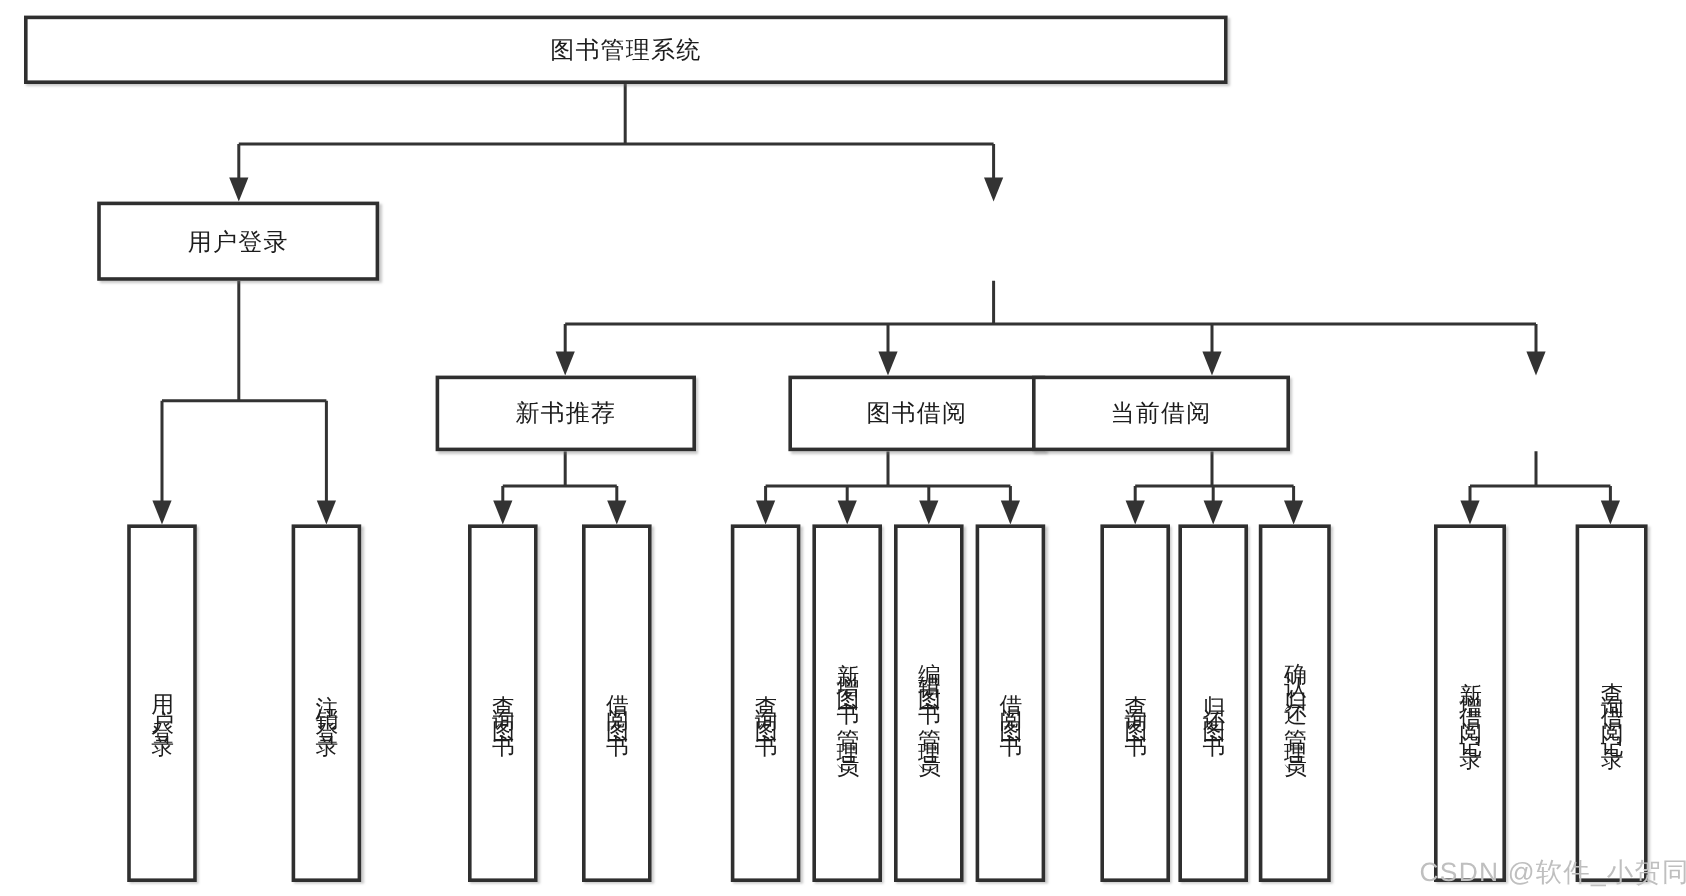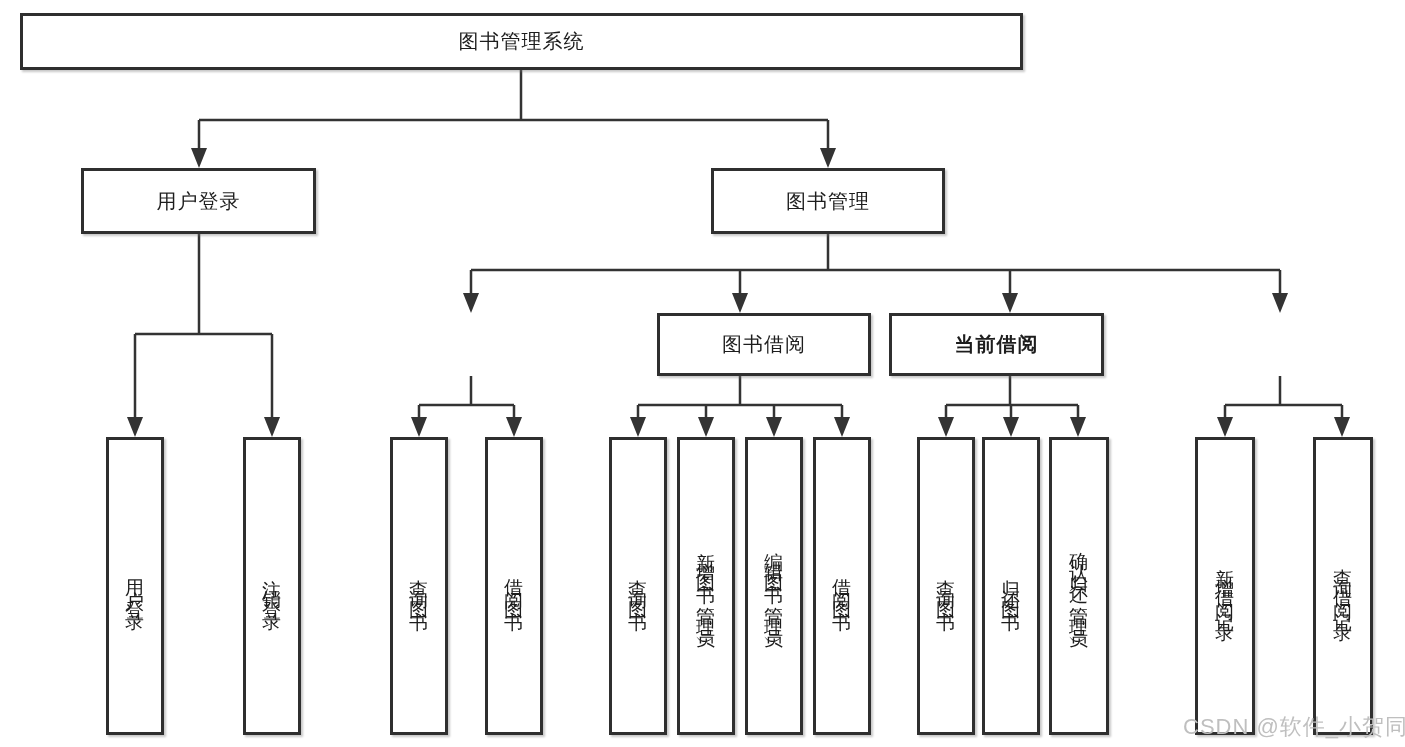--- a/index.html
+++ b/index.html
@@ -79,24 +79,24 @@
     <g>
       <path class="ln" d="M1280 376 V405 M1225 405 H1342 M1225 405 V421 M1342 405 V421"></path>
       <polygon class="arw" points="1217,417 1233,417 1225,437"></polygon>
       <polygon class="arw" points="1334,417 1350,417 1342,437"></polygon>
     </g>
   </svg>
 
   <div class="node hnode" style="left:20px;top:13px;width:1003px;height:57px;">图书管理系统</div>
 
   <div class="node hnode" style="left:81px;top:168px;width:235px;height:66px;">用户登录</div>
-  <div class="node hnode" style="left:711px;top:168px;width:234px;height:66px;">图书管理</div>
 
+  <div class="node hnode" style="left:363px;top:313px;width:217px;height:63px;">新书推荐</div>
   <div class="node hnode" style="left:633px;top:313px;width:214px;height:63px;margin-left:24px;">图书借阅</div>
-  <div class="node hnode" style="left:889px;top:313px;width:215px;height:63px;font-weight:bold;">当前借阅</div>
+  <div class="node hnode" style="left:860px;top:313px;width:215px;height:63px;">当前借阅</div>
 
   <div class="node vnode" style="left:106px;top:437px;width:58px;height:298px;">
     <span>用户登录</span>
   </div>
   <div class="node vnode" style="left:243px;top:437px;width:58px;height:298px;">
     <span>注销登录</span>
   </div>
 
   <div class="node vnode" style="left:390px;top:437px;width:58px;height:298px;">
     <span>查询图书</span>

